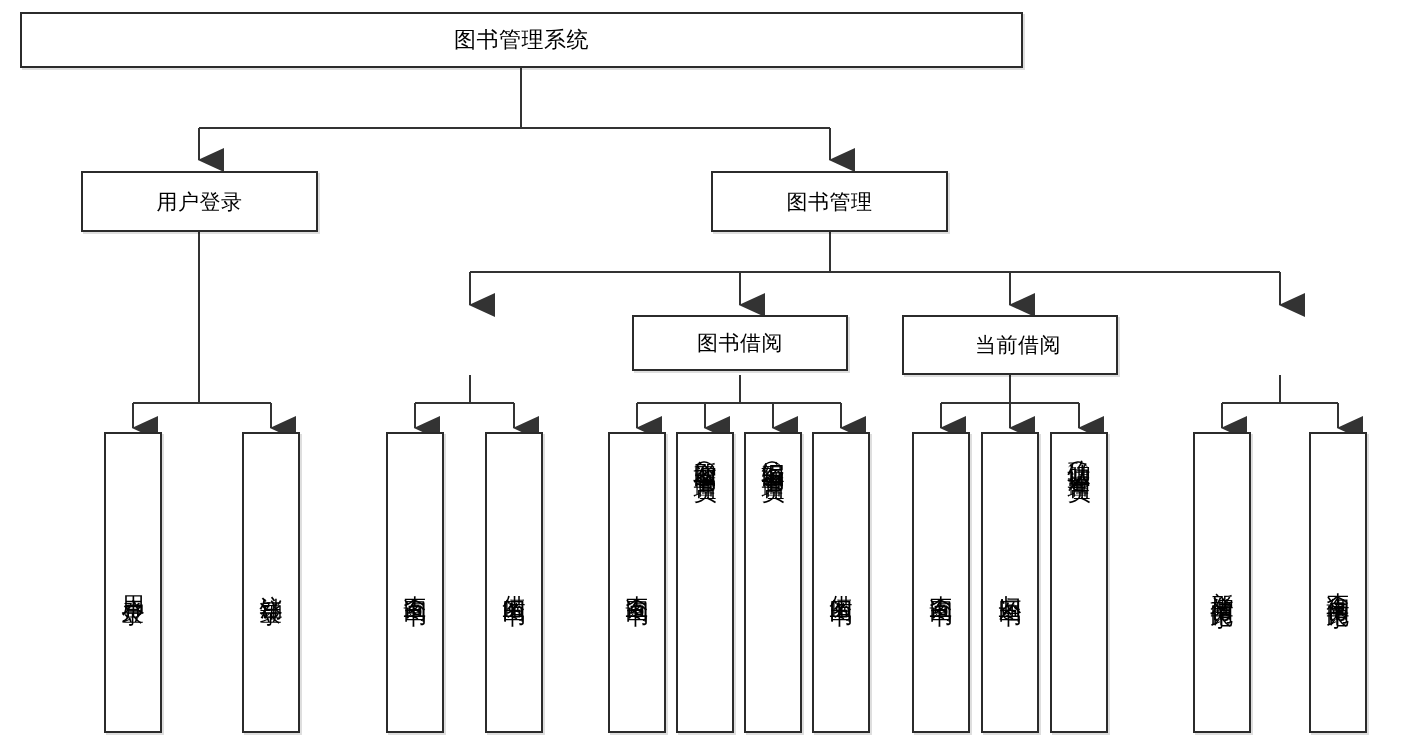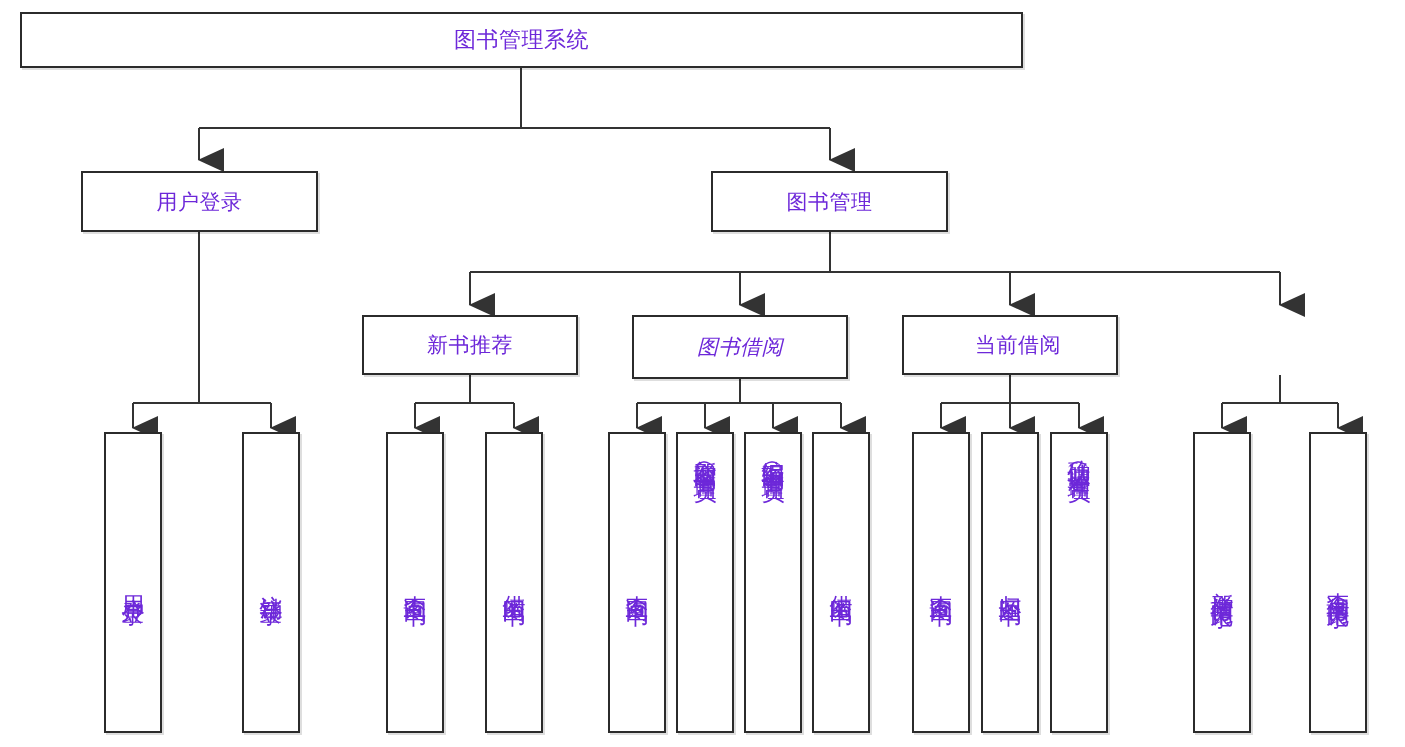--- a/index.html
+++ b/index.html
@@ -27,21 +27,21 @@
   }
   .node {
     position: absolute;
     box-sizing: border-box;
     background: #ffffff;
     border: 2px solid #2b2b2b;
     box-shadow: 2px 2px 0 rgba(0,0,0,0.13);
     display: flex;
     align-items: center;
     justify-content: center;
-    color: #6d28d9;
+    color: #000000;
   }
   .node .lbl {
     display: block;
     text-align: center;
     line-height: 1.12;
     letter-spacing: 0.5px;
   }
   .node.horiz .lbl {
     font-size: 21px;
     writing-mode: horizontal-tb;
@@ -140,24 +140,21 @@
     <span class="lbl">图书管理系统</span>
   </div>
 
   <div class="node horiz" style="left:81px; top:171px; width:237px; height:61px;">
     <span class="lbl">用户登录</span>
   </div>
   <div class="node horiz" style="left:711px; top:171px; width:237px; height:61px;">
     <span class="lbl">图书管理</span>
   </div>
 
-  <div class="node horiz" style="left:362px; top:315px; width:216px; height:60px;">
-    <span class="lbl">新书推荐</span>
-  </div>
-  <div class="node horiz" style="left:632px; top:315px; width:216px; height:64px;font-style:italic;">
+  <div class="node horiz" style="left:632px; top:315px; width:216px; height:56px;">
     <span class="lbl">图书借阅</span>
   </div>
   <div class="node horiz" style="left:902px; top:315px; width:216px; height:60px;padding-left:16px;">
     <span class="lbl">当前借阅</span>
   </div>
 
   <div class="node vert center" style="left:104px; top:432px; width:58px; height:301px;">
     <span class="lbl">用户登录</span>
   </div>
   <div class="node vert center" style="left:242px; top:432px; width:58px; height:301px;">

